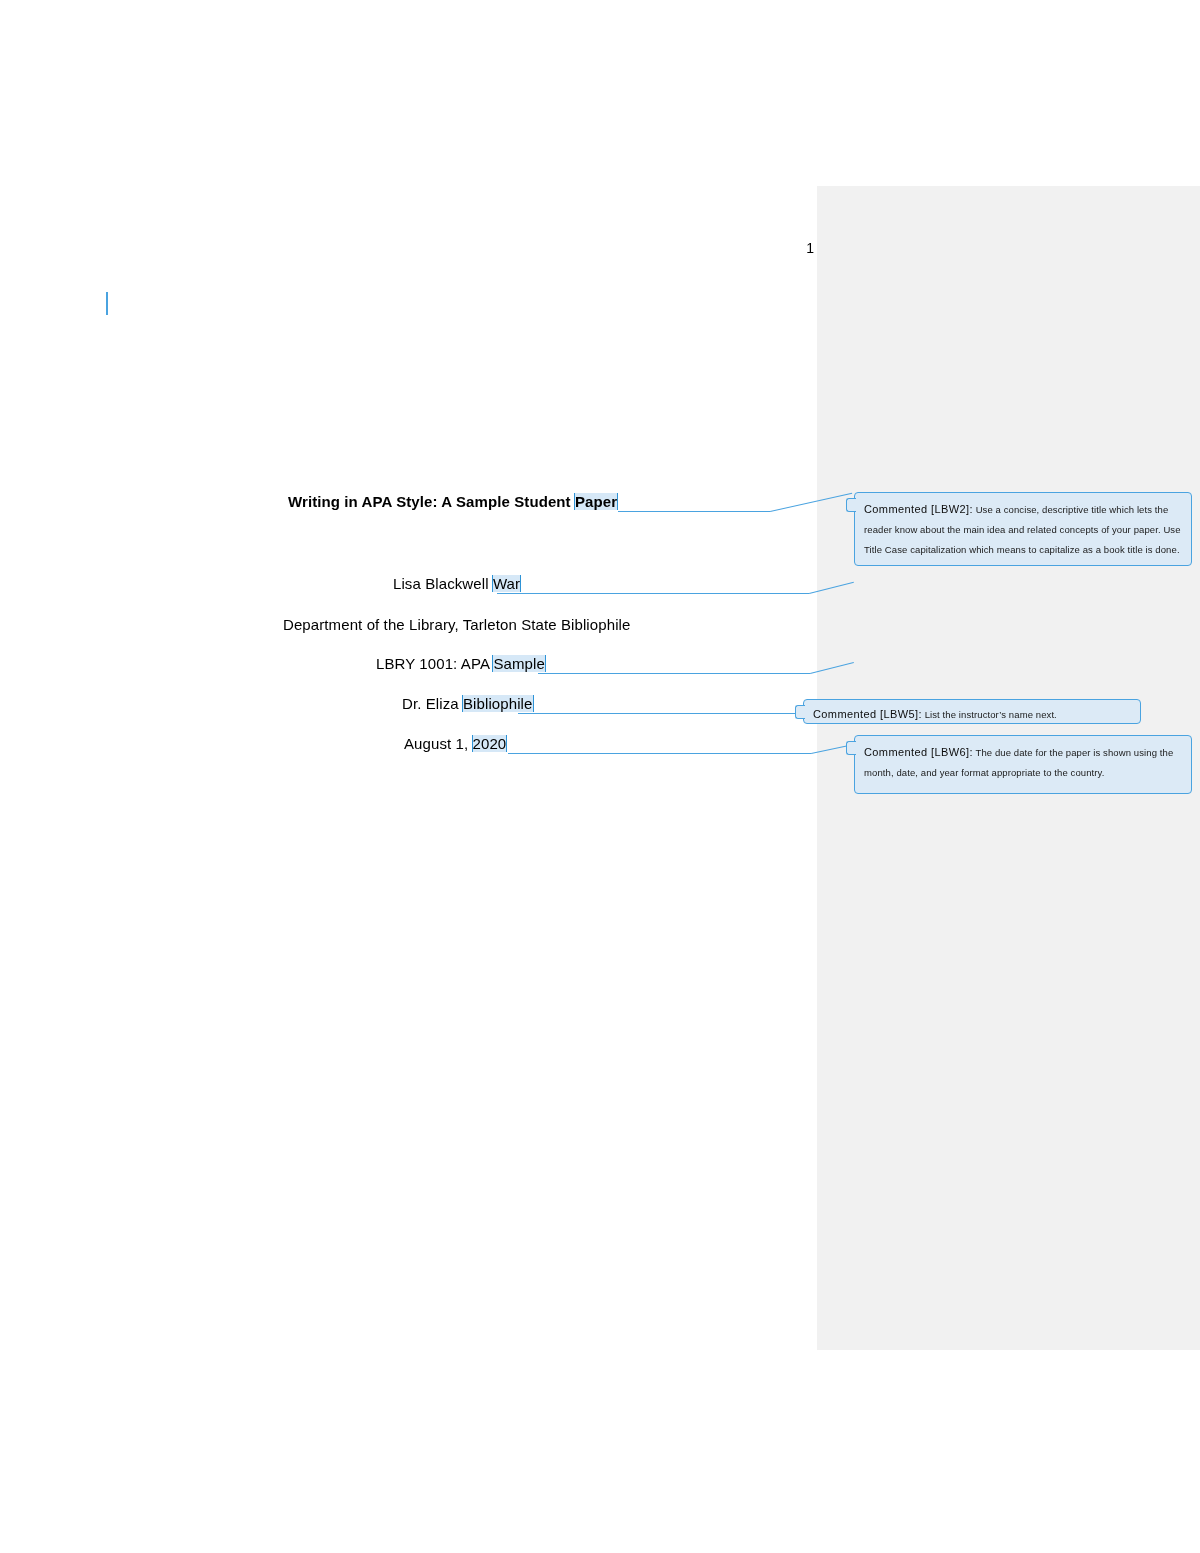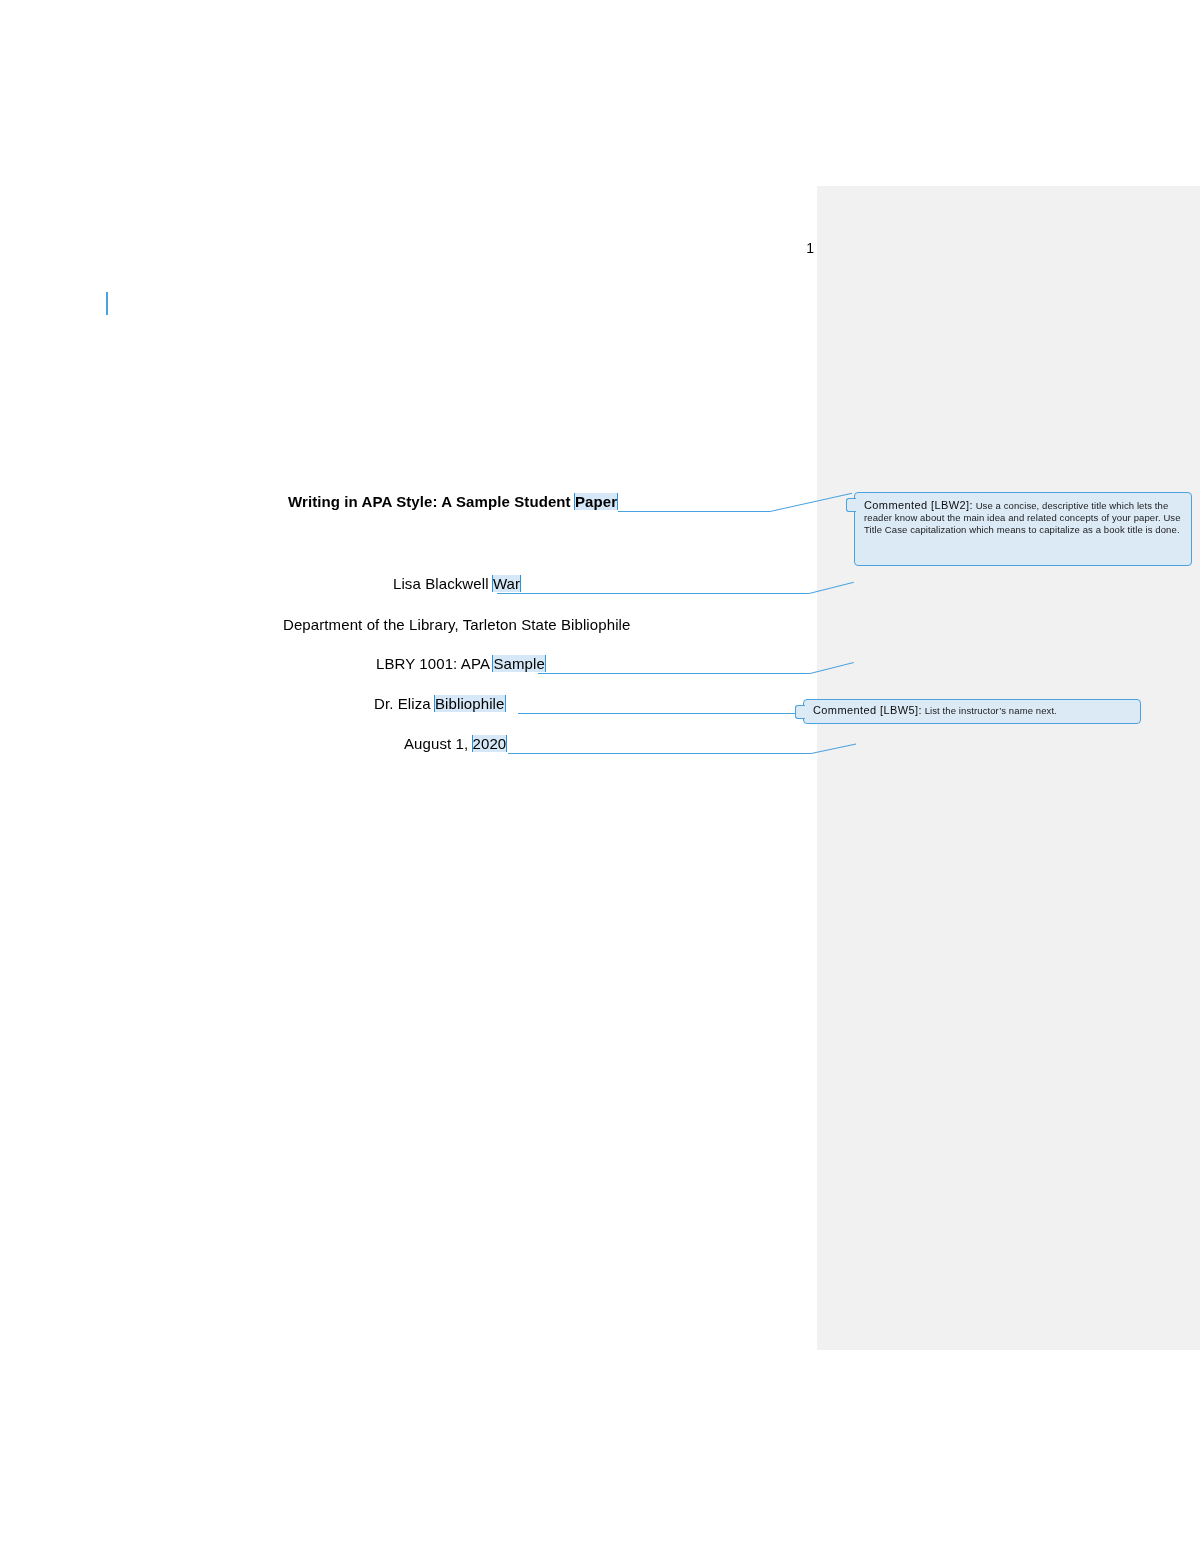--- a/index.html
+++ b/index.html
@@ -85,21 +85,21 @@
   }
 
   
   .comment {
     position: absolute;
     background: #dceaf6;
     border: 1.5px solid #4aa3e0;
     border-radius: 4px;
     padding: 6px 8px 7px 9px;
     font-size: 9.5px;
-    line-height: 12px;
+    line-height: 20px;
     color: #1a1a1a;
     font-family: "Liberation Sans", sans-serif;
   }
   .comment .tag {
     font-size: 11px;
     letter-spacing: 0.4px;
     color: #0d0d0d;
   }
   .comment .body { letter-spacing: 0.1px; }
 
@@ -143,21 +143,21 @@
   <div class="doc-line" style="left:283px; top:616px;">
     <span>Department of the Library, Tarleton State Bibliophile</span>
   </div>
 
   <div class="doc-line" style="left:376px; top:655px;">
     <span>LBRY 1001: APA </span><span class="hl">Sample</span>
   </div>
   <div class="leader" style="left:538px; top:673px; width:272px;"></div>
   <div class="leader-diag" style="left:810px; top:673px; width:45px; transform: rotate(-14deg);"></div>
 
-  <div class="doc-line" style="left:374px; top:695px;">
+  <div class="doc-line" style="left:402px; top:695px;">
     <span>Dr.  Eliza </span><span class="hl">Bibliophile</span>
   </div>
   <div class="leader" style="left:518px; top:713px; width:295px;"></div>
   <div class="leader-diag" style="left:813px; top:713px; width:42px; transform: rotate(-8deg);"></div>
 
   <div class="doc-line" style="left:404px; top:735px;">
     <span>August 1, </span><span class="hl">2020</span>
   </div>
   <div class="leader" style="left:508px; top:753px; width:303px;"></div>
   <div class="leader-diag" style="left:811px; top:753px; width:46px; transform: rotate(-12deg);"></div>
@@ -165,14 +165,17 @@
   <div class="comment" style="left:854px; top:492px; width:338px; height:74px;">
     <span class="tag">Commented [LBW2]:</span><span class="body"> Use a concise, descriptive title which lets the reader know about the main idea and related concepts of your paper. Use Title Case capitalization which means to capitalize as a book title is done.</span>
   </div>
 
 
 
   <div class="comment" style="left:803px; top:699px; width:338px; height:25px; padding-top:4px;">
     <span class="tag">Commented [LBW5]:</span><span class="body"> List the instructor’s name next.</span>
   </div>
 
+  <div class="comment" style="left:854px; top:735px; width:338px; height:59px;">
+    <span class="tag">Commented [LBW6]:</span><span class="body"> The due date for the paper is shown using the month, date, and year format appropriate to the country.</span>
+  </div>
 
 </div>
 
 </body></html>

